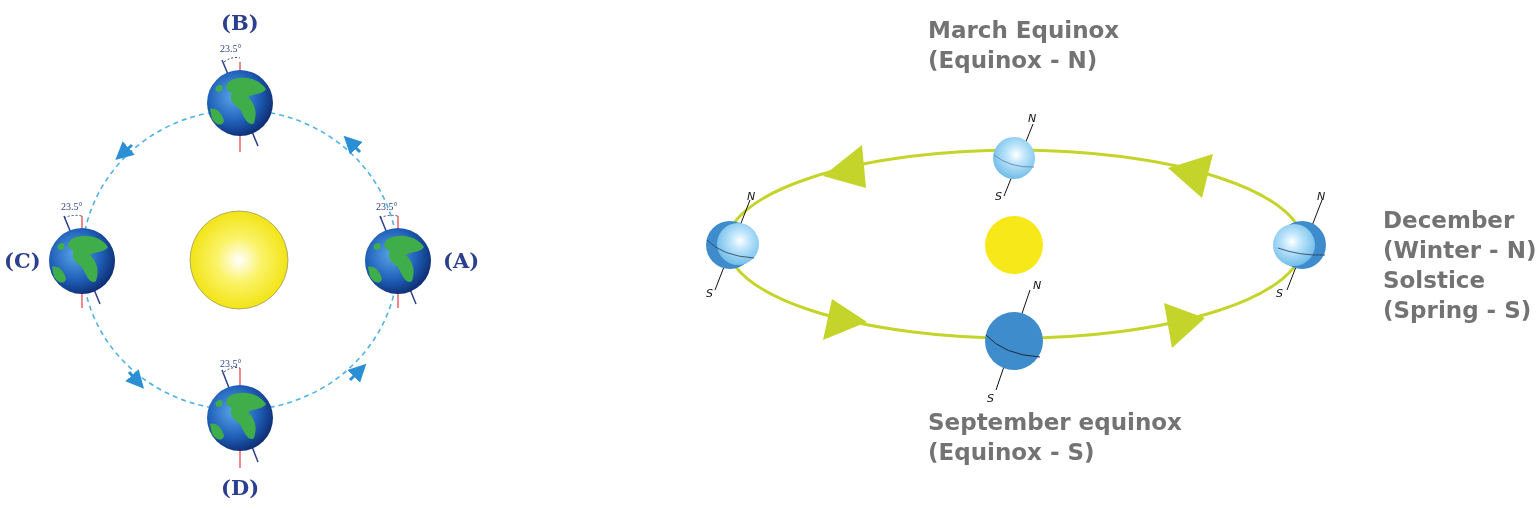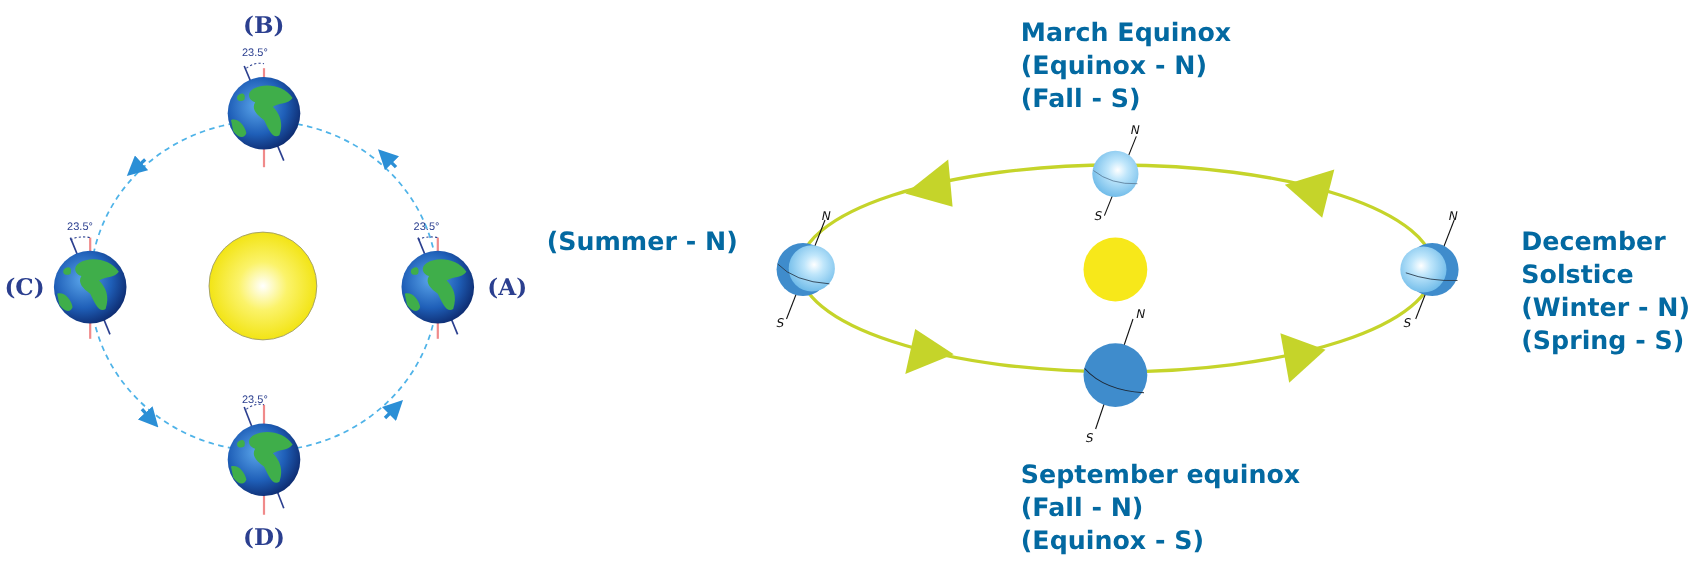--- a/index.html
+++ b/index.html
@@ -1,21 +1,21 @@
 <!DOCTYPE html>
 <html><head>
 <meta charset="utf-8">
 <style>
   html, body { margin:0; padding:0; background:#ffffff; }
   body { width:1536px; height:515px; position:relative; overflow:hidden; font-family:"DejaVu Sans", sans-serif; }
   #stage { position:absolute; left:0; top:0; width:1536px; height:515px; }
-  .label-block { position:absolute; font-family:"DejaVu Sans", sans-serif; font-weight:bold; font-size:23px; line-height:30px; color:#0369a1; white-space:nowrap; }
+  .label-block { position:absolute; font-family:"DejaVu Sans", sans-serif; font-weight:bold; font-size:23px; line-height:30px; color:#737373; white-space:nowrap; }
   .label-block div { margin:0; }
   .left-label { position:absolute; font-family:"DejaVu Serif", serif; font-weight:bold; font-size:21px; color:#2b3f8f; }
-  .deg { position:absolute; font-family:Liberation Sans, sans-serif; font-size:10px; color:#2b3f8f; }
+  .deg { position:absolute; font-family:Liberation Serif, serif; font-size:10px; color:#2b3f8f; }
   svg text.ns { font-family:"DejaVu Sans", sans-serif; font-style:italic; font-size:11px; fill:#111; }
 </style>
 </head>
 <body>
 
 <div id="stage">
 
   <svg width="1536" height="515" style="position:absolute;left:0;top:0">
     <defs>
       <radialGradient id="sunGrad" cx="50%" cy="50%" r="50%">
@@ -142,32 +142,29 @@
   <div class="left-label" style="left:221px;top:475px">(D)</div>
 
   <div class="deg" style="left:220px;top:43px">23.5°</div>
   <div class="deg" style="left:61px;top:201px">23.5°</div>
   <div class="deg" style="left:376px;top:201px">23.5°</div>
   <div class="deg" style="left:220px;top:358px">23.5°</div>
 
   <div class="label-block" style="left:928px;top:15px">
     <div>March Equinox</div>
     <div>(Equinox - N)</div>
-    <div>(Fall - S)</div>
   </div>
 
   <div class="label-block" style="left:497px;top:205px">
-    <div>(Summer - N)</div>
   </div>
 
   <div class="label-block" style="left:1383px;top:205px">
     <div>December</div>
+    <div>(Winter - N)</div>
     <div>Solstice</div>
-    <div>(Winter - N)</div>
     <div>(Spring - S)</div>
   </div>
 
-  <div class="label-block" style="left:928px;top:417px">
+  <div class="label-block" style="left:928px;top:407px">
     <div>September equinox</div>
-    <div>(Fall - N)</div>
     <div>(Equinox - S)</div>
   </div>
 </div>
 
 </body></html>

